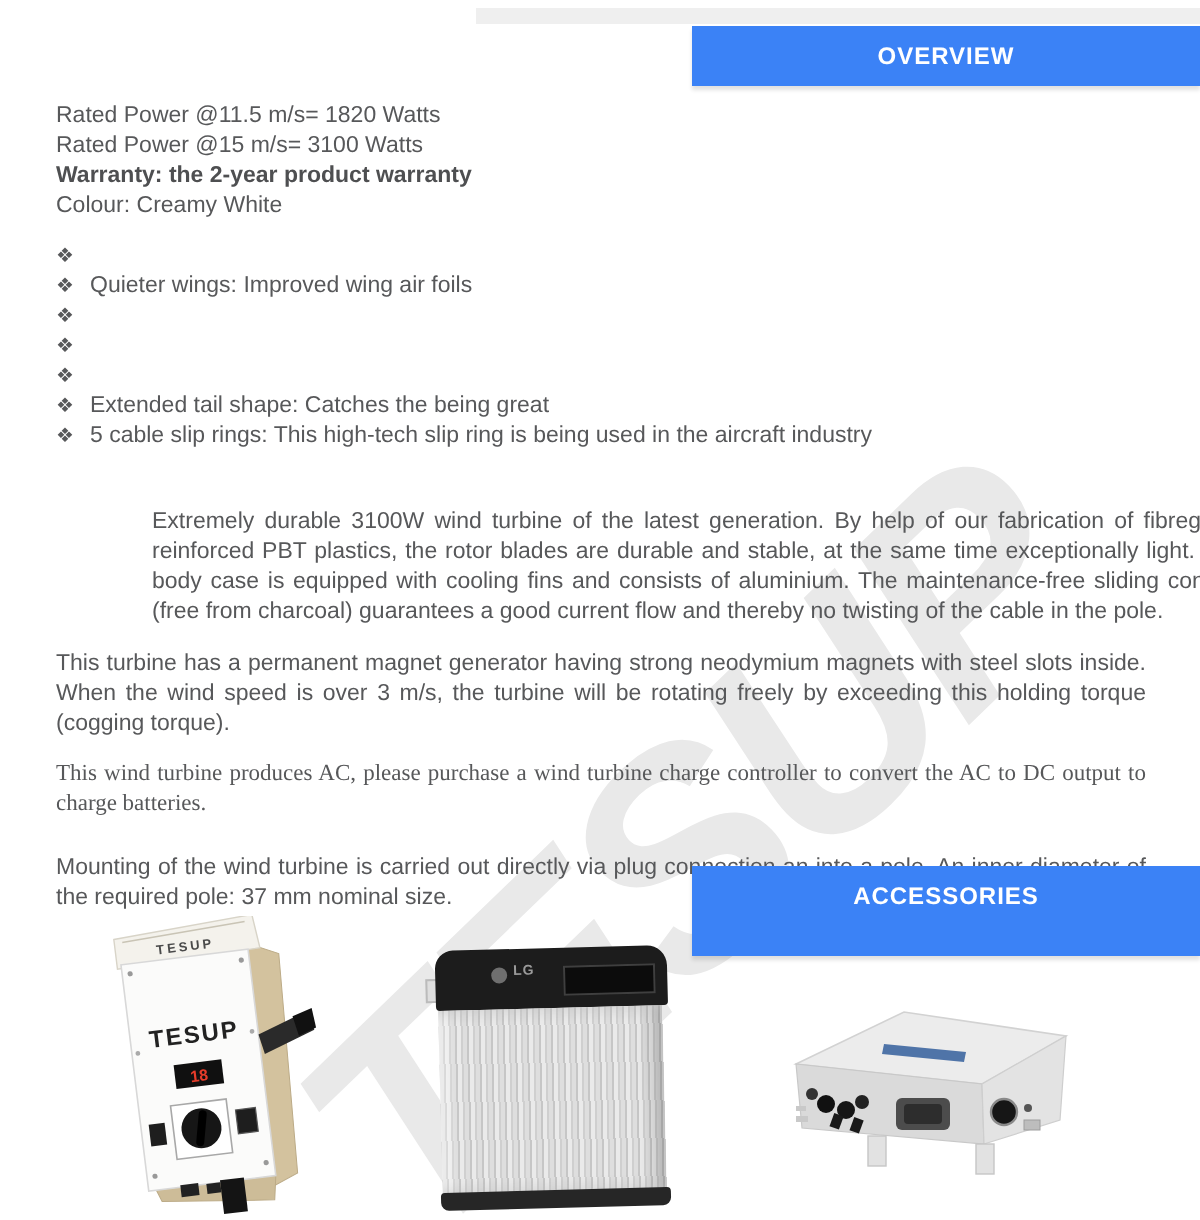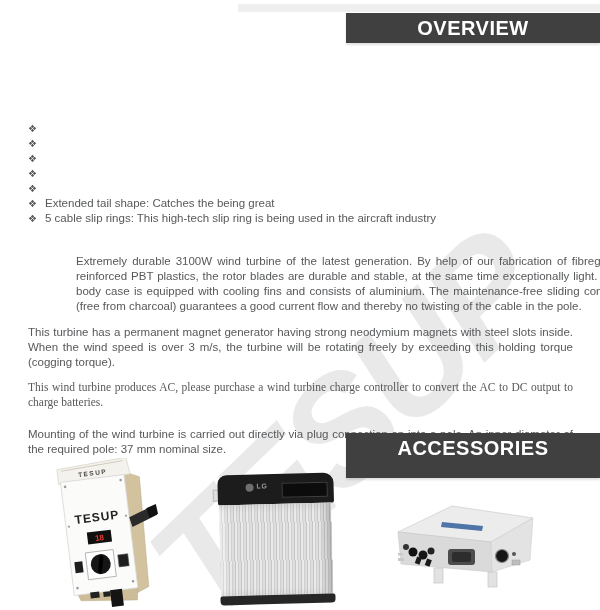--- a/index.html
+++ b/index.html
@@ -8,22 +8,22 @@
     font-family:"Liberation Sans",sans-serif;color:#57585a;overflow:hidden;
   }
   .top-strip{position:absolute;left:238px;top:4px;width:362px;height:8px;background:#efefef;}
   .watermark{
     position:absolute;left:-10px;top:330px;width:710px;height:190px;line-height:190px;
     text-align:center;font-size:150px;font-weight:800;font-style:italic;letter-spacing:-6px;
     color:#e9e9e9;transform:rotate(-44deg);z-index:1;user-select:none;white-space:nowrap;
   }
   .content{position:absolute;left:0;top:0;width:600px;height:610px;z-index:2;}
   .section-bar{
-    position:absolute;left:346px;width:254px;background:#404040;color:#ffffff;
-    text-align:center;font-weight:bold;font-size:20px;letter-spacing:.5px;
+    position:absolute;left:346px;width:254px;background:#3b82f6;color:#ffffff;
+    text-align:center;font-weight:bold;font-size:12px;letter-spacing:.5px;
     box-shadow:0 2px 2px rgba(0,0,0,.12);
   }
   .bar-overview{top:13px;height:30px;line-height:30px;}
   .bar-accessories{top:433px;height:45px;line-height:31px;}
   .specs{position:absolute;left:28px;top:51px;width:545px;font-size:11.5px;line-height:15px;}
   .spec-bold{font-weight:bold;color:#4e4f51;}
   .bullets{position:absolute;left:28px;top:121px;width:545px;margin:0;padding:0;list-style:none;}
   .bullets li{display:flex;align-items:flex-start;height:15px;font-size:11.5px;line-height:15px;}
   .bullet-icon{width:17px;flex:0 0 17px;font-size:10px;line-height:15px;color:#57585a;}
   .para{position:absolute;left:28px;width:545px;font-size:11.5px;line-height:15px;text-align:justify;}
@@ -51,27 +51,34 @@
   <div class="watermark">TESUP</div>
 
   <div class="content">
 
     <div class="top-strip"></div>
 
     <div class="section-bar bar-overview">
       <span>OVERVIEW</span>
     </div>
 
+    <div class="specs">
+      <div>Rated Power @11.5 m/s= 1820 Watts</div>
+      <div>Rated Power @15 m/s= 3100 Watts</div>
+      <div class="spec-bold">Warranty: the 2-year product warranty</div>
+      <div>Colour: Creamy White</div>
+    </div>
 
     <ul class="bullets">
       <li>
           <span class="bullet-icon">❖</span>
         </li>
       <li>
           <span class="bullet-icon">❖</span>
+          <span>Quieter wings: Improved wing air foils</span>
         </li>
       <li>
           <span class="bullet-icon">❖</span>
         </li>
       <li>
           <span class="bullet-icon">❖</span>
         </li>
       <li>
           <span class="bullet-icon">❖</span>
         </li>

